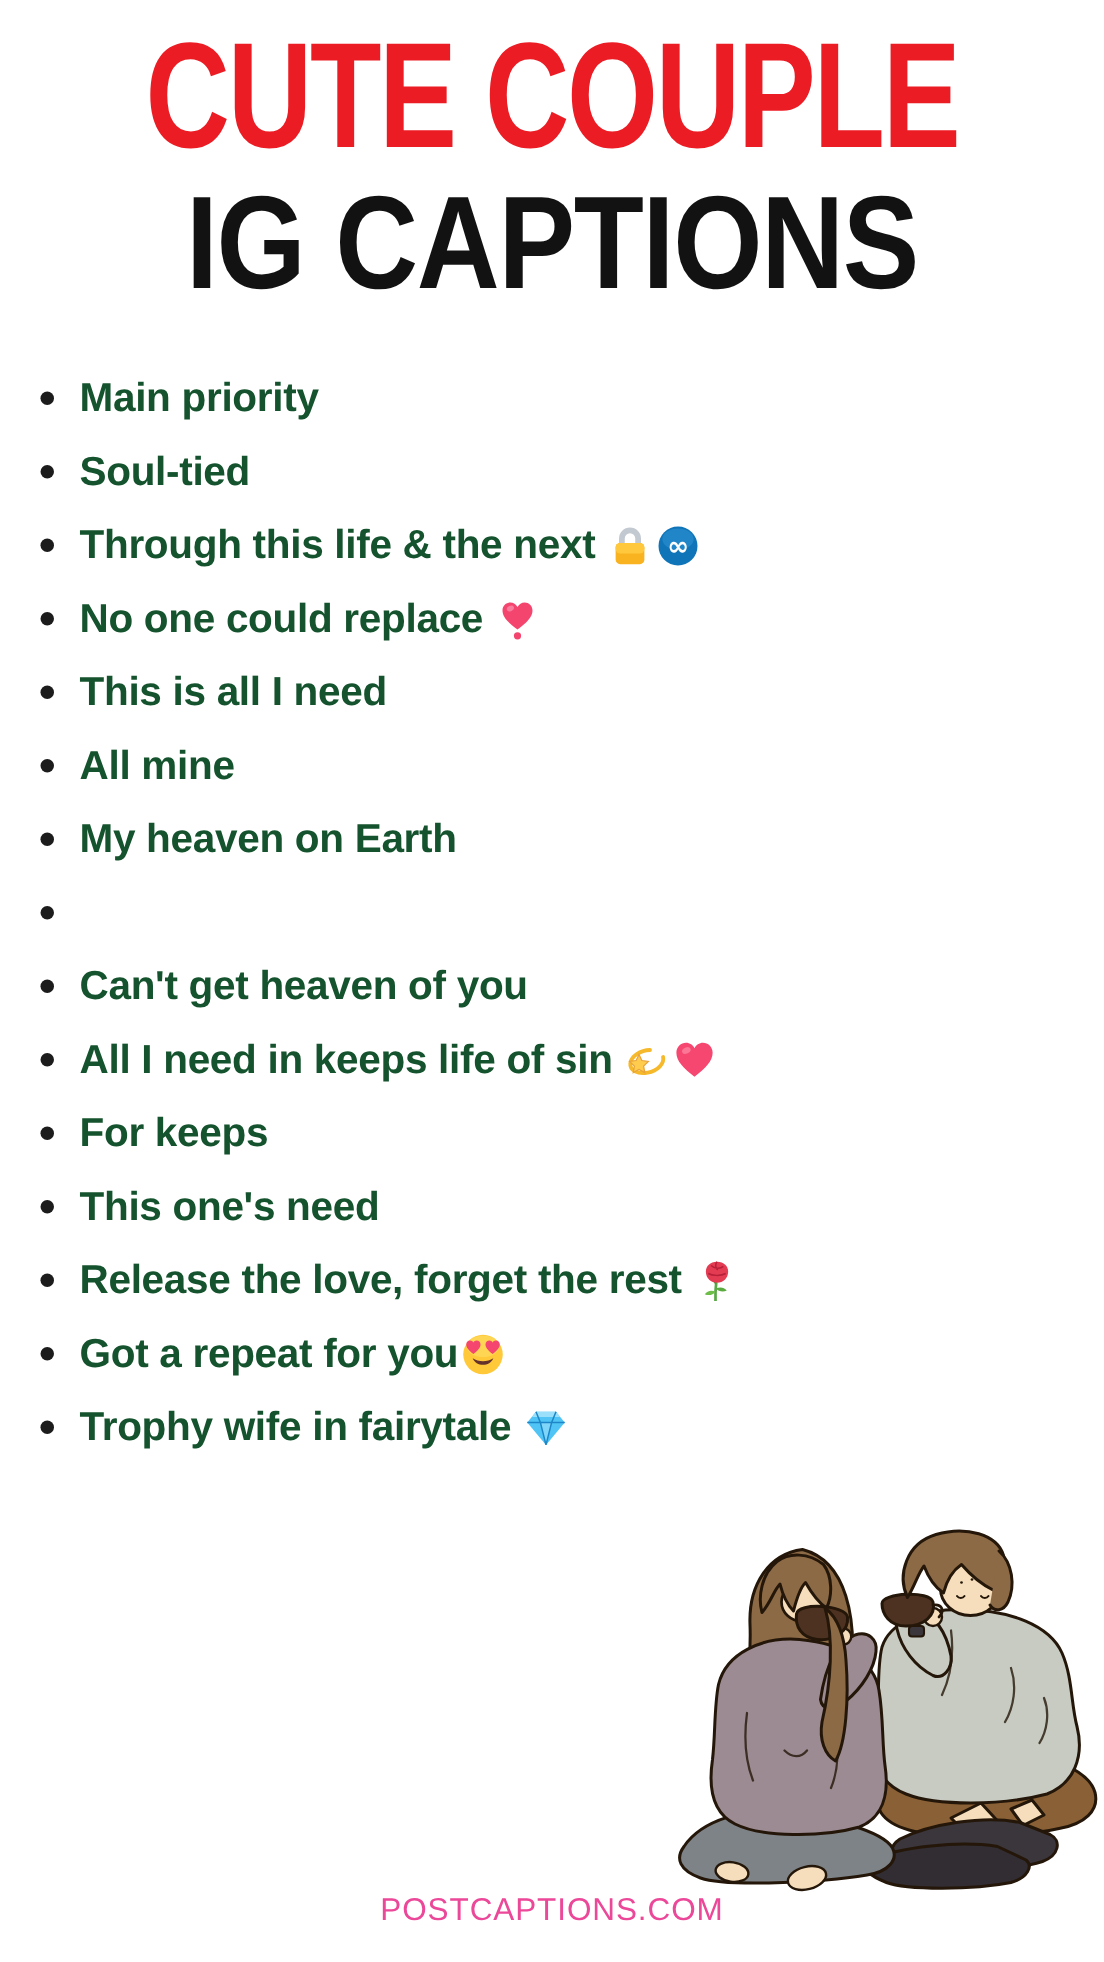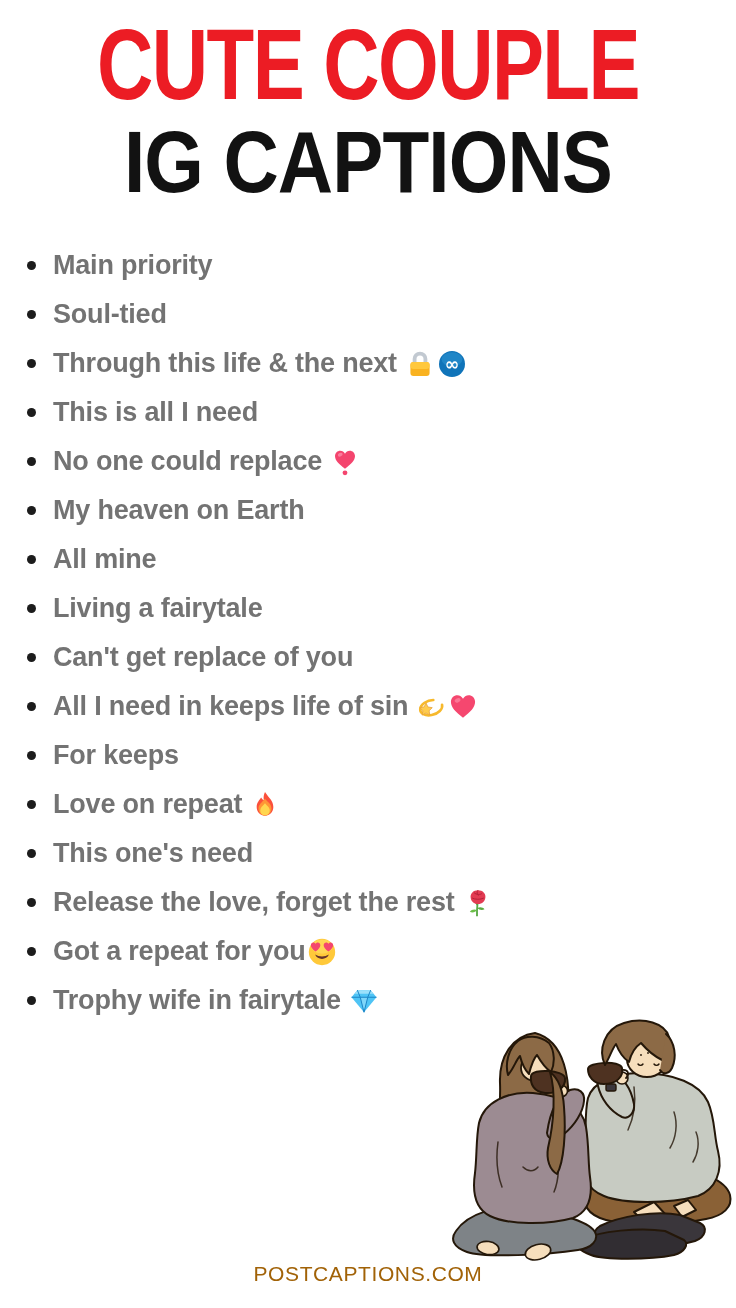--- a/index.html
+++ b/index.html
@@ -18,33 +18,33 @@
     font-size:88px; font-weight:700; line-height:96px; letter-spacing:-1px;
     white-space:nowrap; transform:scaleX(0.87); transform-origin:50% 50%;
     color:#121212;
   }
   .captions {
     position:absolute; top:241px; left:27px; right:0;
     list-style:none; margin:0; padding:0;
   }
   .caption-item {
     display:flex; align-items:center; height:49px;
-    font-size:27px; font-weight:700; letter-spacing:-0.2px; color:#737373;
+    font-size:27px; font-weight:700; letter-spacing:-0.2px; color:#14532d;
     white-space:nowrap;
   }
   .bullet {
     width:9px; height:9px; border-radius:50%; background:#1c1c1c;
     margin-right:17px; flex:none;
   }
   .emoji { width:30px; height:30px; margin-left:8px; flex:none; }
   .caption-item.tight .emoji { margin-left:1px; }
   .emoji + .emoji { margin-left:2px; }
   .footer {
     position:absolute; top:1262px; left:0; width:736px; text-align:center;
-    font-size:21px; font-weight:400; letter-spacing:0.6px; color:#a16207;
+    font-size:21px; font-weight:400; letter-spacing:0.6px; color:#ec4899;
   }
   .illustration { position:absolute; top:1012px; right:0; width:298px; height:266px; }
   .defs { position:absolute; width:0; height:0; overflow:hidden; }
 </style>
 </head>
 <body>
 
 <svg class="defs" xmlns="http://www.w3.org/2000/svg" aria-hidden="true">
   <defs>
     <symbol id="emoji-lock" viewBox="0 0 36 36">
@@ -140,65 +140,57 @@
         <span class="caption-text">Through this life &amp; the next</span>
         <svg class="emoji" viewBox="0 0 36 36">
           <use href="#emoji-lock"></use>
         </svg>
         <svg class="emoji" viewBox="0 0 36 36">
           <use href="#emoji-infinity"></use>
         </svg>
       </li>
       <li class="caption-item">
         <span class="bullet"></span>
+        <span class="caption-text">No one could replace</span>
+        <svg class="emoji" viewBox="0 0 36 36">
+          <use href="#emoji-heart-exclamation"></use>
+        </svg>
+      </li>
+      <li class="caption-item">
+        <span class="bullet"></span>
         <span class="caption-text">This is all I need</span>
       </li>
       <li class="caption-item">
         <span class="bullet"></span>
-        <span class="caption-text">No one could replace</span>
-        <svg class="emoji" viewBox="0 0 36 36">
-          <use href="#emoji-heart-exclamation"></use>
-        </svg>
+        <span class="caption-text">All mine</span>
       </li>
       <li class="caption-item">
         <span class="bullet"></span>
         <span class="caption-text">My heaven on Earth</span>
       </li>
       <li class="caption-item">
         <span class="bullet"></span>
-        <span class="caption-text">All mine</span>
-      </li>
-      <li class="caption-item">
-        <span class="bullet"></span>
-        <span class="caption-text">Living a fairytale</span>
-      </li>
-      <li class="caption-item">
-        <span class="bullet"></span>
-        <span class="caption-text">Can't get replace of you</span>
+      </li>
+      <li class="caption-item">
+        <span class="bullet"></span>
+        <span class="caption-text">Can't get heaven of you</span>
       </li>
       <li class="caption-item">
         <span class="bullet"></span>
         <span class="caption-text">All I need in keeps life of sin</span>
         <svg class="emoji" viewBox="0 0 36 36">
           <use href="#emoji-dizzy"></use>
         </svg>
         <svg class="emoji" viewBox="0 0 36 36">
           <use href="#emoji-pink-heart"></use>
         </svg>
       </li>
       <li class="caption-item">
         <span class="bullet"></span>
         <span class="caption-text">For keeps</span>
-      </li>
-      <li class="caption-item">
-        <span class="bullet"></span>
-        <span class="caption-text">Love on repeat</span>
-        <svg class="emoji" viewBox="0 0 36 36">
-          <use href="#emoji-fire"></use>
-        </svg>
       </li>
       <li class="caption-item">
         <span class="bullet"></span>
         <span class="caption-text">This one's need</span>
       </li>
       <li class="caption-item">
         <span class="bullet"></span>
         <span class="caption-text">Release the love, forget the rest</span>
         <svg class="emoji" viewBox="0 0 36 36">
           <use href="#emoji-rose"></use>

